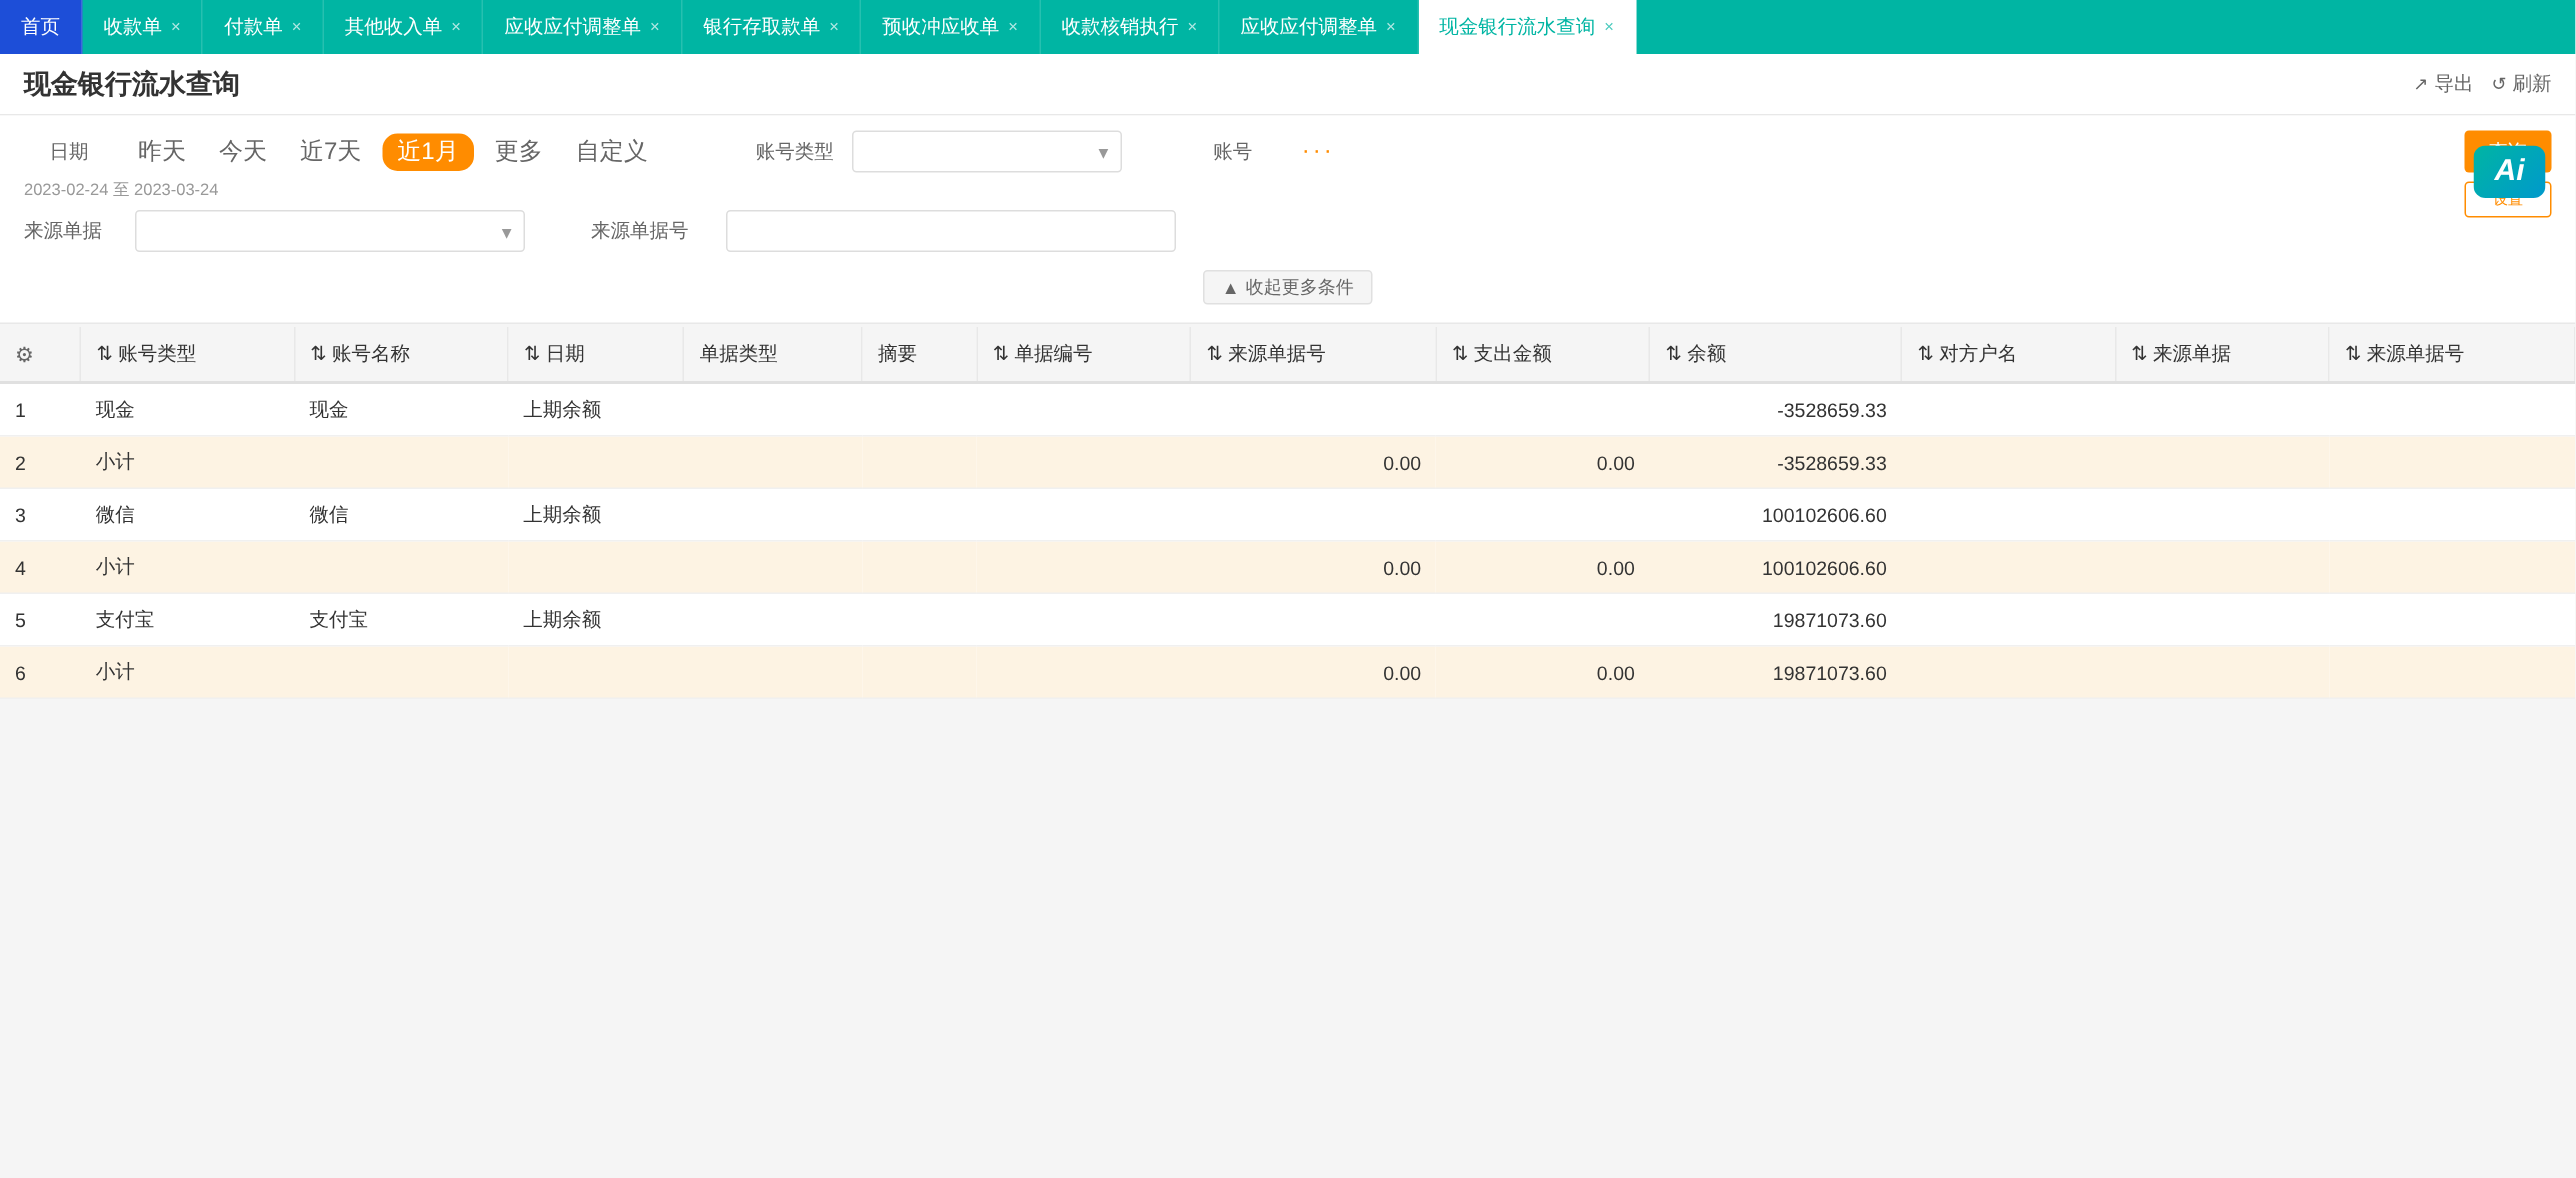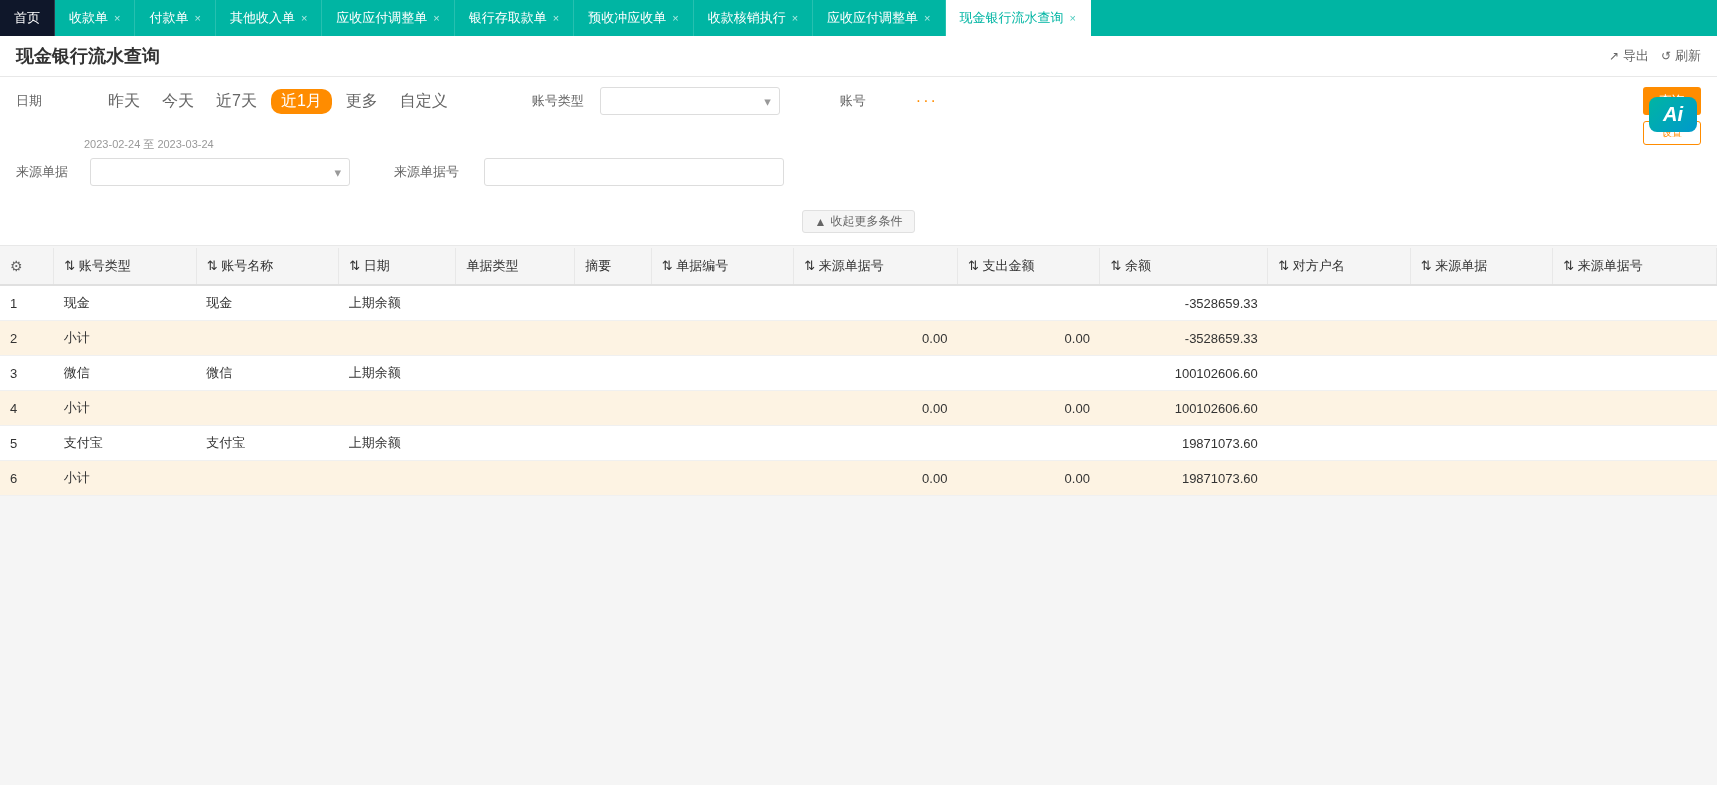--- a/index.html
+++ b/index.html
@@ -19,21 +19,21 @@
       align-items: center;
       padding: 0 14px;
       height: 100%;
       color: #fff;
       font-size: 13px;
       cursor: pointer;
       white-space: nowrap;
       border-right: 1px solid rgba(255,255,255,0.15);
     }
     .nav-item.home {
-      background: #0f172a;
+      background: #1d4ed8;
     }
     .nav-item.active {
       background: #fff;
       color: #00b5a3;
     }
     .nav-item .close-x {
       margin-left: 6px;
       font-size: 11px;
       opacity: 0.7;
     }
@@ -243,34 +243,34 @@
       display: flex;
       align-items: flex-start;
       width: 100%;
     }
     .filter-main {
       flex: 1;
     }
     .date-row {
       display: flex;
       align-items: center;
-      gap: 16px;
-      margin-bottom: 22px;
+      gap: 0;
+      margin-bottom: 4px;
+      text-align: center;
     }
     .date-sub {
       font-size: 11px;
       color: #999;
-      margin-left: 68px;
       margin-bottom: 6px;
     }
     .second-filter-row {
       display: flex;
       align-items: flex-end;
       gap: 40px;
-      margin-bottom: 20px;
+      margin-bottom: 8px;
     }
   </style>
 </head>
 <body>
 
 <nav class="top-nav">
   <div class="nav-item home">
     <span>首页</span>
   </div>
   <div class="nav-item">

